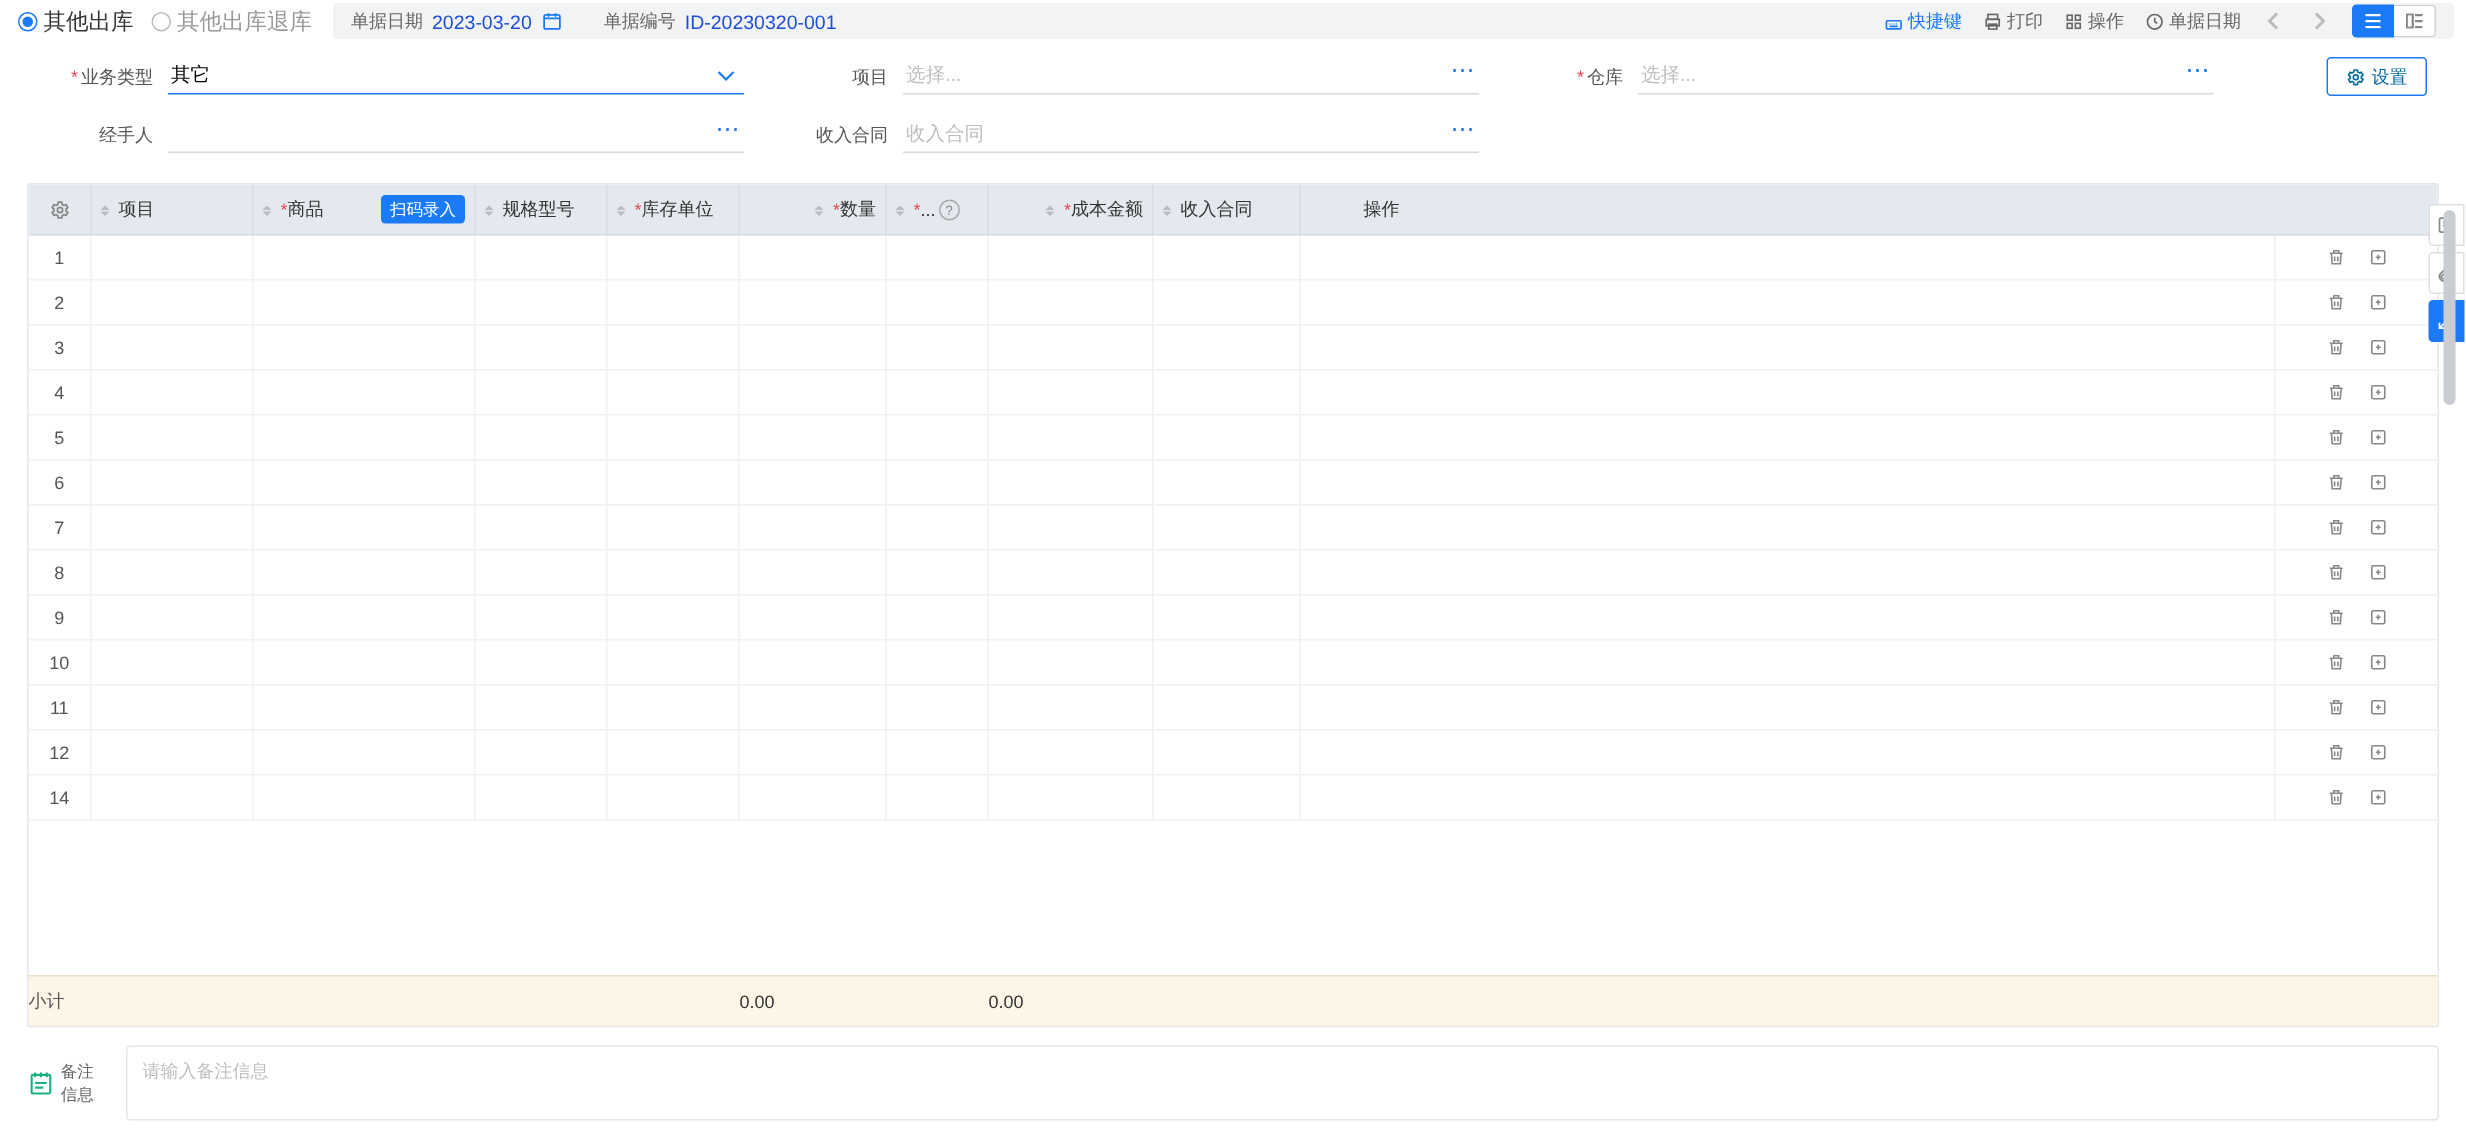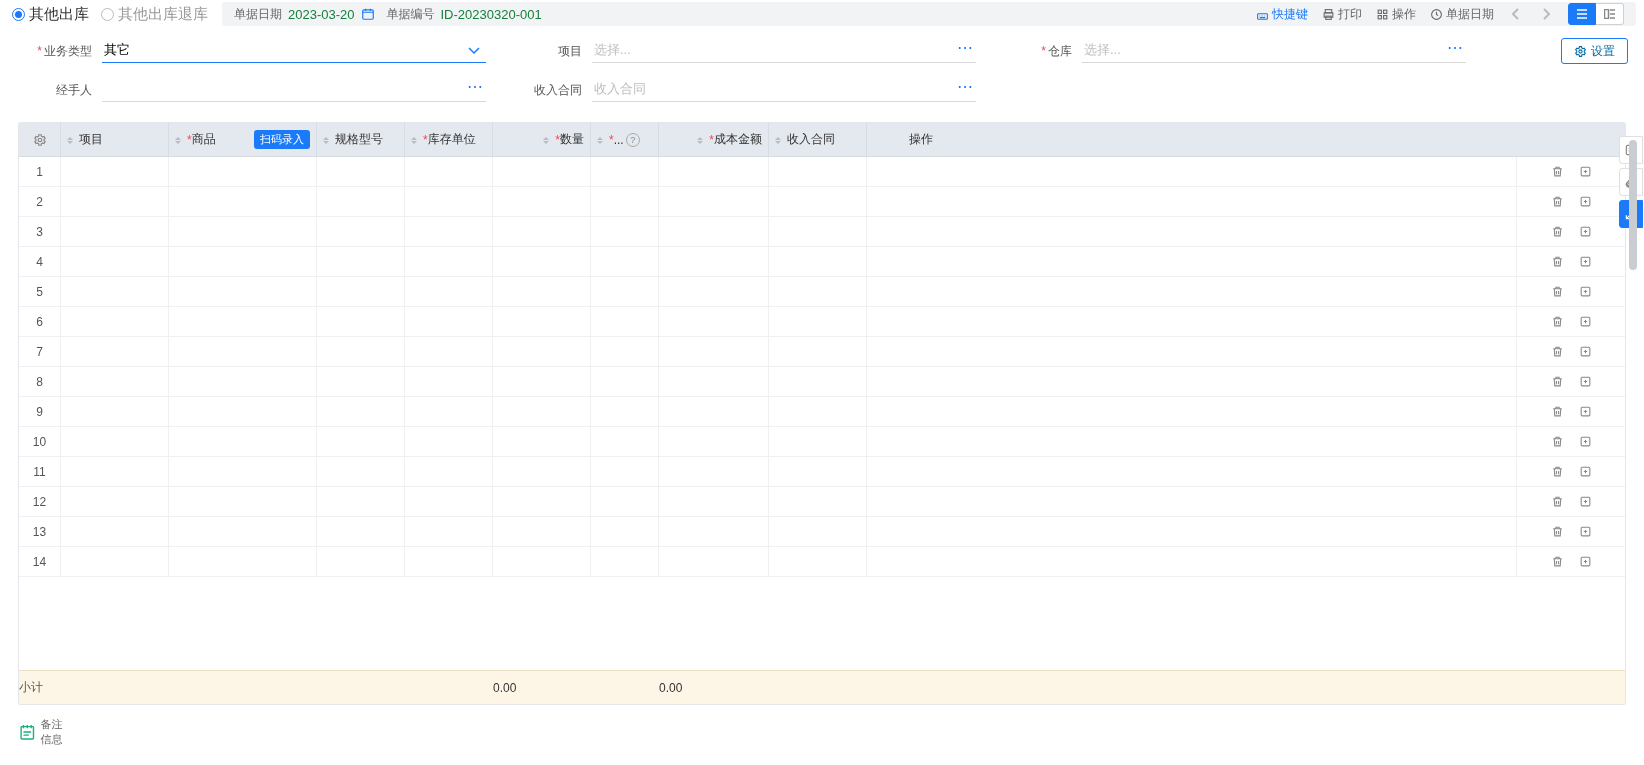--- a/index.html
+++ b/index.html
@@ -8,37 +8,37 @@
 
 
 .topbar { height: 28px; display: flex; align-items: center; padding: 0 8px; }
 .radio-group { display: flex; align-items: center; gap: 12px; padding: 0 4px; }
 .radio-item { display: flex; align-items: center; gap: 4px; cursor: pointer; }
 .radio-circle { width: 13px; height: 13px; border: 1px solid #bbb; border-radius: 50%; display: flex; align-items: center; justify-content: center; }
 .radio-circle.checked { border-color: #1a7af8; }
 .radio-circle.checked::after { content: ""; width: 7px; height: 7px; background: #1a7af8; border-radius: 50%; }
 .radio-label { font-size: 15px; color: #333; }
 .radio-label.dim { color: #999; }
-.meta-block { display: flex; align-items: center; gap: 12px; background: #f2f3f5; height: 24px; padding: 0 12px; margin-left: 10px; border-radius: 3px; flex: 1; }
+.meta-block { display: flex; align-items: center; gap: 28px; background: #f2f3f5; height: 24px; padding: 0 12px; margin-left: 10px; border-radius: 3px; flex: 1; }
 .meta-item { display: flex; align-items: center; gap: 6px; }
 .meta-label { font-size: 12px; color: #666; }
-.meta-value { font-size: 13px; color: #15803d; }
+.meta-value { font-size: 13px; color: #1d4ed8; }
 .icon-cal { width: 14px; height: 14px; }
 .meta-actions { margin-left: auto; display: flex; align-items: center; gap: 14px; }
 .meta-act { display: flex; align-items: center; gap: 3px; color: #666; cursor: pointer; font-size: 12px; }
 .meta-act svg { width: 13px; height: 13px; }
 .nav-arrow { width: 16px; height: 20px; display: flex; align-items: center; justify-content: center; color: #bbb; cursor: pointer; }
 .view-toggle { display: flex; }
 .view-btn { width: 28px; height: 22px; border: 1px solid #d0d0d0; display: flex; align-items: center; justify-content: center; cursor: pointer; background: #fff; }
 .view-btn.active { background: #1a7af8; border-color: #1a7af8; color: #fff; }
 .view-btn:first-child { border-radius: 3px 0 0 3px; }
 .view-btn:last-child { border-radius: 0 3px 3px 0; border-left: none; }
 
 
-.form-area { padding: 10px 16px 6px; }
+.form-area { padding: 10px 26px 6px; }
 .form-row { display: flex; gap: 20px; margin-bottom: 14px; align-items: center; }
 .form-field { display: flex; align-items: center; position: relative; }
 .form-field.w1 { width: 470px; }
 .form-field.w2 { width: 470px; }
 .form-field.w3 { width: 470px; }
 .field-label { width: 86px; text-align: right; padding-right: 10px; font-size: 12px; color: #555; }
 .req::before { content: "*"; color: #e34d59; margin-right: 2px; }
 .field-input { flex: 1; height: 24px; border: none; border-bottom: 1px solid #d9d9d9; background: transparent; font-size: 13px; padding: 0 22px 2px 2px; outline: none; }
 .field-input.blue { border-bottom-color: #1a7af8; }
 .field-input::placeholder { color: #bfbfbf; }
@@ -585,45 +585,20 @@
       </span>
       <span class="row-icon">
         <svg width="13" height="13" viewBox="0 0 24 24" fill="none" stroke="currentColor" stroke-width="2">
                   <rect x="4" y="4" width="16" height="16" rx="2"></rect>
                   <path d="M12 9v6M9 12h6"></path>
                 </svg>
       </span>
     </div>
           </div>
           <div class="tr">
-    <div class="td c-num">13</div>
-    <div class="td c-proj"></div>
-    <div class="td c-prod"></div>
-    <div class="td c-spec"></div>
-    <div class="td c-unit"></div>
-    <div class="td c-qty"></div>
-    <div class="td c-xx"></div>
-    <div class="td c-amt"></div>
-    <div class="td c-rev"></div>
-    <div class="td c-ava"></div>
-    <div class="td c-ops">
-      <span class="row-icon">
-        <svg width="13" height="13" viewBox="0 0 24 24" fill="none" stroke="currentColor" stroke-width="2">
-                  <path d="M4 7h16M9 7V4h6v3M6 7l1 13h10l1-13M10 11v6M14 11v6"></path>
-                </svg>
-      </span>
-      <span class="row-icon">
-        <svg width="13" height="13" viewBox="0 0 24 24" fill="none" stroke="currentColor" stroke-width="2">
-                  <rect x="4" y="4" width="16" height="16" rx="2"></rect>
-                  <path d="M12 9v6M9 12h6"></path>
-                </svg>
-      </span>
-    </div>
-          </div>
-          <div class="tr">
     <div class="td c-num">14</div>
     <div class="td c-proj"></div>
     <div class="td c-prod"></div>
     <div class="td c-spec"></div>
     <div class="td c-unit"></div>
     <div class="td c-qty"></div>
     <div class="td c-xx"></div>
     <div class="td c-amt"></div>
     <div class="td c-rev"></div>
     <div class="td c-ava"></div>
@@ -659,20 +634,21 @@
   </div>
 
   <div class="footer">
     <div class="footer-icon-block">
       <svg width="26" height="26" viewBox="0 0 24 24" fill="none" stroke="currentColor" stroke-width="1.8">
           <rect x="4" y="5" width="16" height="16" rx="1"></rect>
           <path d="M7 3v4M12 3v4M17 3v4M7 12h10M7 16h7"></path>
         </svg>
       <span class="footer-icon-label">备注信息</span>
     </div>
+    <textarea class="footer-input" placeholder="请输入备注信息" style=""></textarea>
   </div>
 
   <div class="side-rail">
     <div class="rail-btn">
       <svg width="14" height="14" viewBox="0 0 24 24" fill="none" stroke="currentColor" stroke-width="2">
           <rect x="4" y="4" width="16" height="16" rx="2"></rect>
           <path d="M8 9h8M8 13h8"></path>
         </svg>
     </div>
     <div class="rail-btn">

